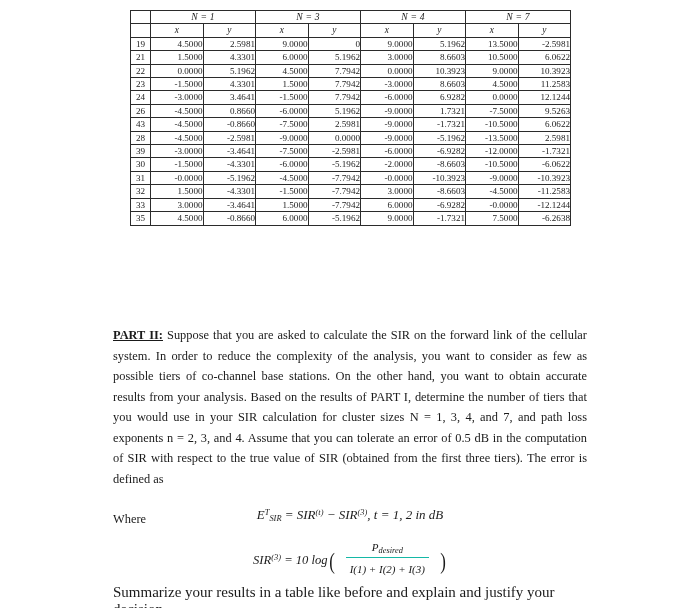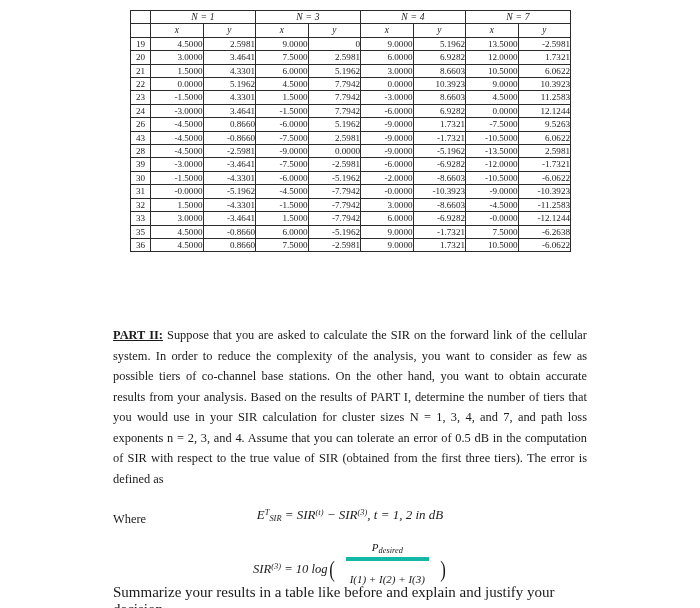--- a/index.html
+++ b/index.html
@@ -110,21 +110,21 @@
   .sup { font-size: 8.4px; vertical-align: 0.45em; }
   .frac {
     display: inline-block;
     vertical-align: middle;
     text-align: center;
     font-size: 11px;
     line-height: 1.25;
     margin: 0 10px;
   }
   .frac .top { display: block; padding: 0 4px; }
-  .frac .bot { display: block; border-top: 4px solid #14b8a6; padding: 12px 4px; }
+  .frac .bot { display: block; border-top: 1px solid #14b8a6; padding: 5px 4px; }
   .paren {
     display: inline-block;
     font-size: 24px;
     vertical-align: middle;
     font-style: normal;
     transform: scaleX(0.7);
   }
 </style>
 </head>
 <body>
@@ -168,31 +168,20 @@
           <td class="num">4.5000</td>
           <td class="num">2.5981</td>
           <td class="num">9.0000</td>
           <td class="num">0</td>
           <td class="num">9.0000</td>
           <td class="num">5.1962</td>
           <td class="num">13.5000</td>
           <td class="num">-2.5981</td>
         </tr>
         <tr>
-          <td class="idx">20</td>
-          <td class="num">3.0000</td>
-          <td class="num">3.4641</td>
-          <td class="num">7.5000</td>
-          <td class="num">2.5981</td>
-          <td class="num">6.0000</td>
-          <td class="num">6.9282</td>
-          <td class="num">12.0000</td>
-          <td class="num">1.7321</td>
-        </tr>
-        <tr>
           <td class="idx">21</td>
           <td class="num">1.5000</td>
           <td class="num">4.3301</td>
           <td class="num">6.0000</td>
           <td class="num">5.1962</td>
           <td class="num">3.0000</td>
           <td class="num">8.6603</td>
           <td class="num">10.5000</td>
           <td class="num">6.0622</td>
         </tr>
@@ -321,31 +310,20 @@
           <td class="idx">35</td>
           <td class="num">4.5000</td>
           <td class="num">-0.8660</td>
           <td class="num">6.0000</td>
           <td class="num">-5.1962</td>
           <td class="num">9.0000</td>
           <td class="num">-1.7321</td>
           <td class="num">7.5000</td>
           <td class="num">-6.2638</td>
         </tr>
-        <tr>
-          <td class="idx">36</td>
-          <td class="num">4.5000</td>
-          <td class="num">0.8660</td>
-          <td class="num">7.5000</td>
-          <td class="num">-2.5981</td>
-          <td class="num">9.0000</td>
-          <td class="num">1.7321</td>
-          <td class="num">10.5000</td>
-          <td class="num">-6.0622</td>
-        </tr>
       </tbody>
   </table>
 </div>
 
 <div class="content">
   <p><span class="u">PART II:</span><span> Suppose that you are asked to calculate the SIR on the forward link of the cellular system. In order to reduce the complexity of the analysis, you want to consider as few as possible tiers of co-channel base stations. On the other hand, you want to obtain accurate results from your analysis. Based on the results of PART I, determine the number of tiers that you would use in your SIR calculation for cluster sizes N = 1, 3, 4, and 7, and path loss exponents n = 2, 3, and 4. Assume that you can tolerate an error of 0.5 dB in the computation of SIR with respect to the true value of SIR (obtained from the first three tiers). The error is defined as</span></p>
   <div class="eq">
     <span>E</span><span class="sup">T</span><span class="sub">SIR</span><span> = SIR</span><span class="sup">(t)</span><span> − SIR</span><span class="sup">(3)</span><span>, t = 1, 2 in dB</span>
   </div>
 </div>

